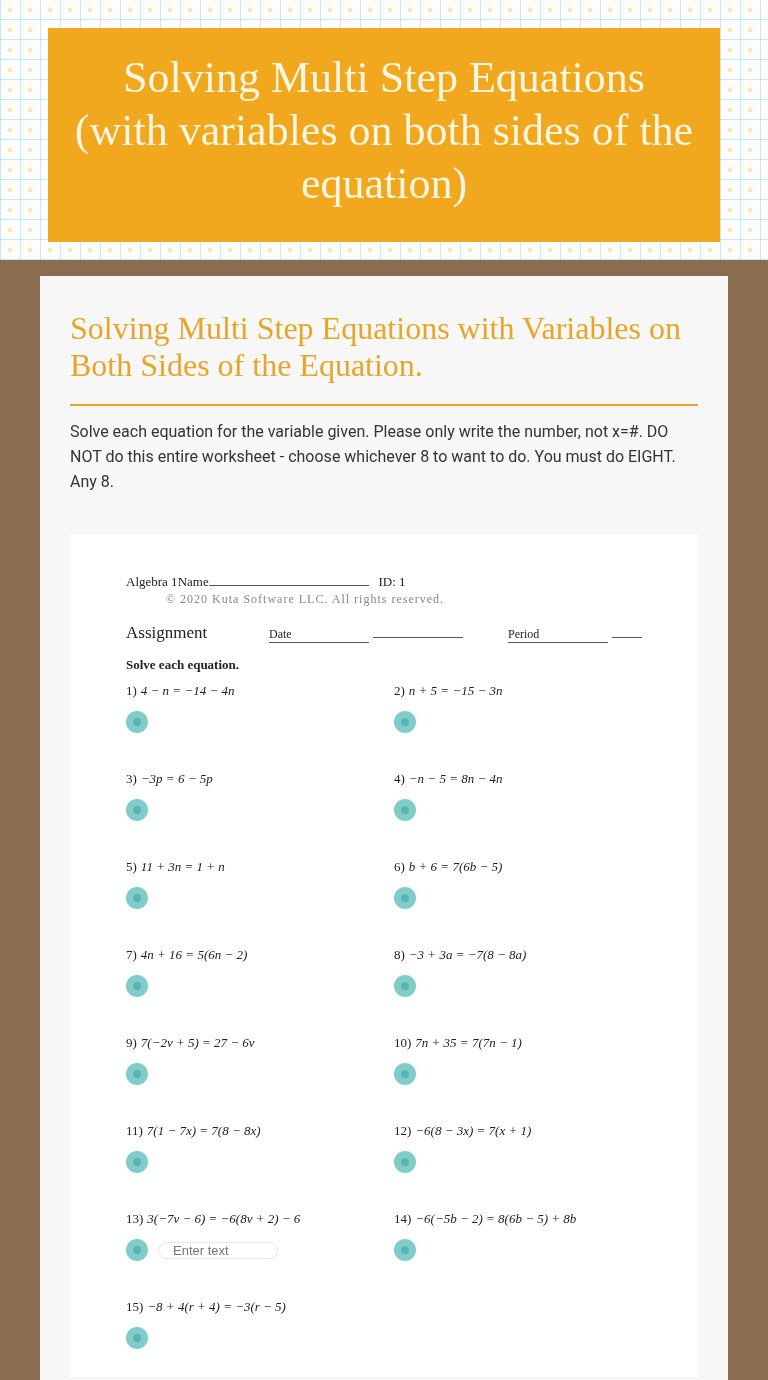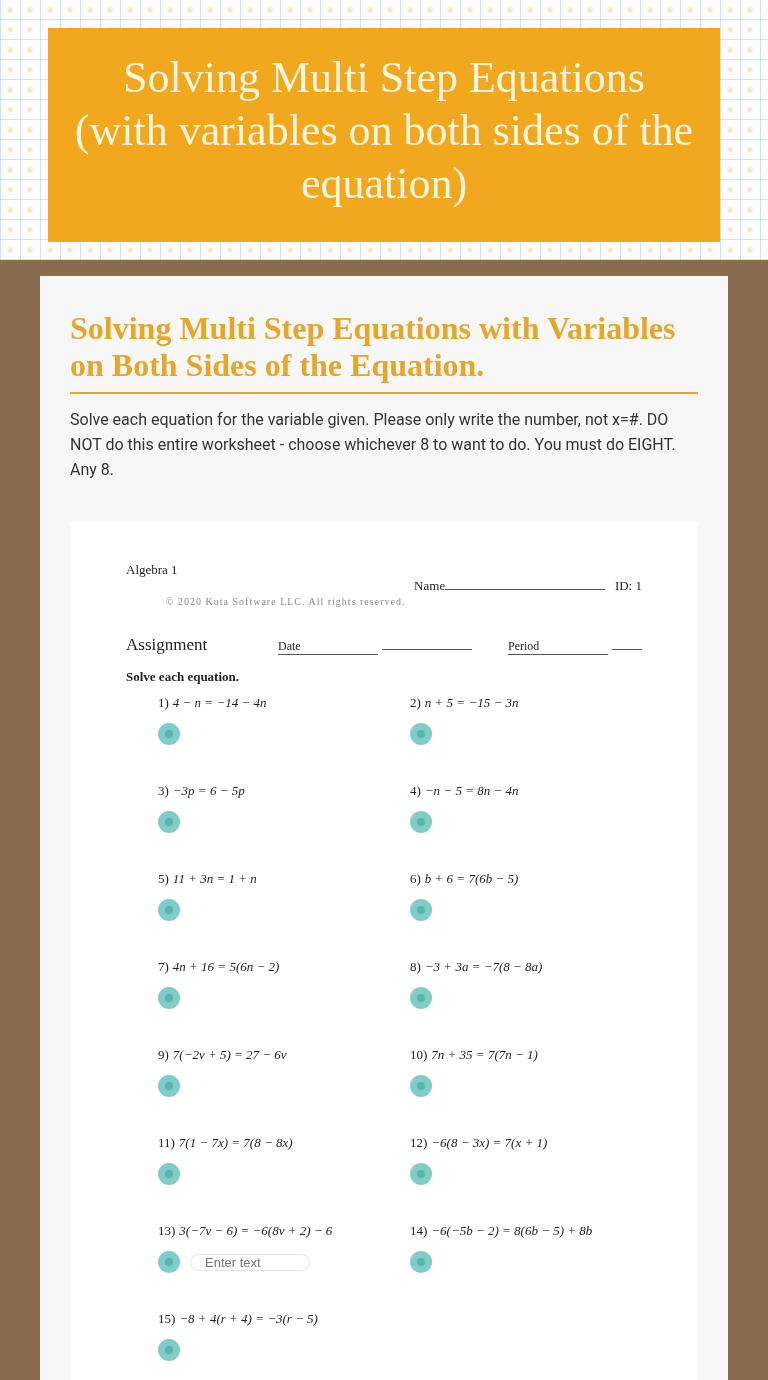--- a/index.html
+++ b/index.html
@@ -40,48 +40,48 @@
     position: relative;
     z-index: 1;
     background: #f7f7f7;
     margin: 34px 40px 40px;
     padding: 34px 30px 24px;
   }
   .section-title {
     font-family: "Brush Script MT", "Segoe Script", cursive;
     color: #e7a52a;
     font-size: 32px;
-    font-weight: 700;
+    font-weight: 400;
     line-height: 1.15;
     border-bottom: 2px solid #e7a52a;
-    padding-bottom: 8px;
+    padding-bottom: 20px;
     margin-bottom: 14px;
   }
   .instructions {
     color: #333;
     font-size: 16px;
     line-height: 1.55;
     margin-bottom: 40px;
   }
   .worksheet {
     background: #fff;
     padding: 40px 56px 28px;
     font-family: "Times New Roman", serif;
     color: #222;
     position: relative;
   }
-  .ws-header { display: flex; justify-content: flex-start; font-size: 13px; flex-direction: column; }
+  .ws-header { display: flex; justify-content: flex-start; font-size: 13px; }
   .ws-header .left { }
   .ws-header .right { text-align: right; }
-  .ws-sub { font-size: 10px; color: #888; letter-spacing: 1px; margin: 2px 0 16px; padding-left: 40px; }
+  .ws-sub { font-size: 12px; color: #888; letter-spacing: 1px; margin: 2px 0 4px; padding-left: 40px; }
   .ws-assign { font-size: 17px; margin-top: 12px; }
-  .ws-line2 { display: flex; justify-content: flex-start; font-size: 12px; margin-top: 2px; gap: 32px; margin-left: 40px;}
+  .ws-line2 { display: flex; justify-content: flex-start; font-size: 12px; margin-top: 2px; gap: 41px; margin-left: 40px;}
   .ws-line2 span { border-bottom: 1px solid #555; display: inline-block; min-width: 100px; margin-left: 4px;}
   .ws-solve { font-weight: bold; font-size: 13px; margin: 14px 0 10px; }
-  .problems { display: grid; grid-template-columns: 1fr 1fr; row-gap: 38px; column-gap: 20px; margin-left: 32px; }
+  .problems { display: grid; grid-template-columns: 1fr 1fr; row-gap: 38px; column-gap: 20px; }
   .problem { position: relative; font-size: 13px; font-style: italic; }
   .problem .num { font-style: normal; margin-right: 4px; }
   .dot {
     width: 22px; height: 22px;
     background: #7fccc9;
     border-radius: 50%;
     display: flex; align-items: center; justify-content: center;
     margin-top: 12px;
   }
   .dot::after {

